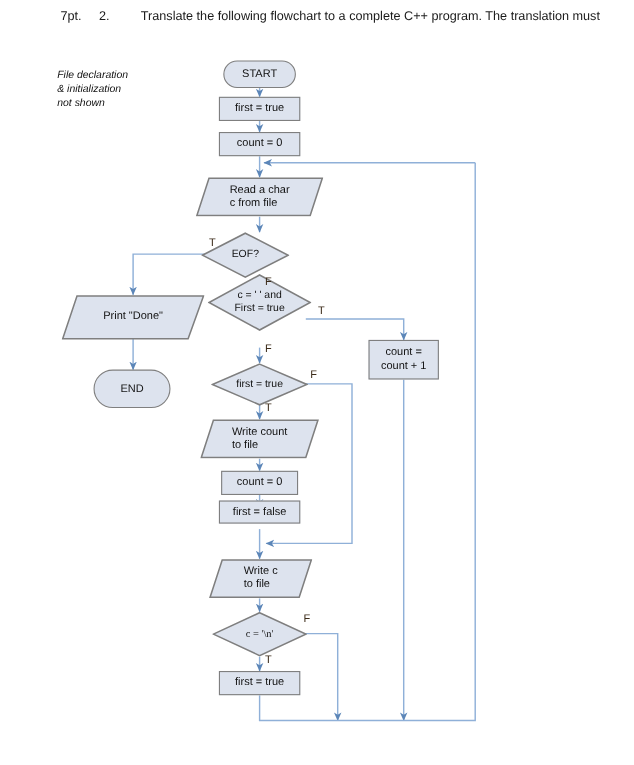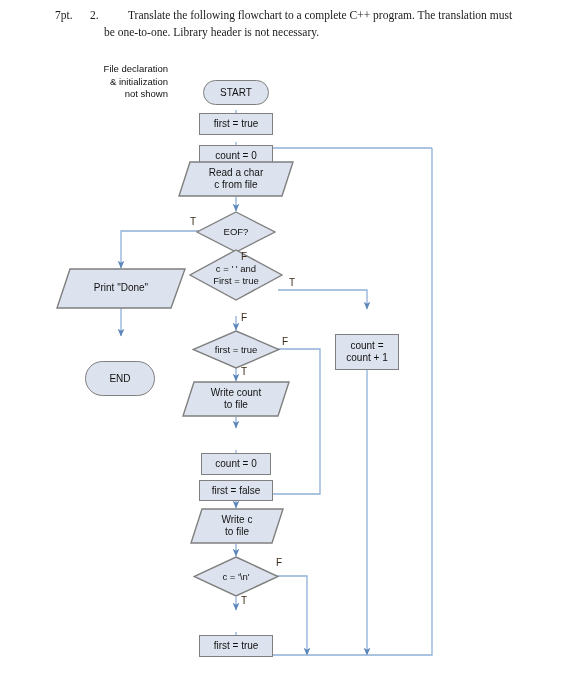--- a/index.html
+++ b/index.html
@@ -1,64 +1,63 @@
 <!DOCTYPE html>
 <html><head>
 <meta charset="utf-8">
 <style>
   html,body{margin:0;padding:0;background:#ffffff;}
   body{width:576px;height:695px;position:relative;overflow:hidden;
        font-family:"Liberation Sans",sans-serif;color:#000;}
 
   
-  #question{position:absolute;left:0;top:0;width:514px;height:46px;font-family:Liberation Serif, serif;}
+  #question{position:absolute;left:0;top:0;width:514px;height:46px;}
   #question .pts{position:absolute;left:55px;top:9px;font-size:11.5px;color:#1a1a1a;}
   #question .num{position:absolute;left:90px;top:9px;font-size:11.5px;color:#1a1a1a;}
   #question .l1{position:absolute;left:104px;top:9px;width:460px;font-size:11.5px;color:#1a1a1a;
                 white-space:nowrap;margin-left:24px;}
   #question .l2{position:absolute;left:104px;top:26px;width:460px;font-size:11.5px;color:#1a1a1a;
                 white-space:nowrap;}
 
   
-  #note{position:absolute;left:52px;top:63px;width:116px;text-align:right;
-        font-size:9.5px;line-height:12.5px;color:#111;}
+  #note{position:absolute;left:52px;top:63px;width:116px;text-align:left;
+        font-size:9.5px;line-height:12.5px;color:#111;font-style:italic;}
 
   
   #wires{position:absolute;left:0;top:0;width:576px;height:695px;}
 
   
   .node{position:absolute;box-sizing:border-box;display:flex;align-items:center;
         justify-content:center;text-align:center;font-size:10px;line-height:12px;
-        color:#111;margin-top:25px;}
+        color:#111;}
 
   .rect{background:#dde3ee;border:1.4px solid #7f7f7f;}
   .term{background:#dde3ee;border:1.4px solid #7f7f7f;border-radius:999px;}
 
   .para-wrap{position:absolute;}
   .para-wrap svg{position:absolute;left:0;top:0;}
   .para-wrap .ptxt{position:absolute;left:0;top:0;width:100%;height:100%;
-       display:flex;align-items:center;justify-content:center;text-align:center;
+       display:flex;align-items:center;justify-content:center;
        font-size:10px;line-height:12.5px;color:#111;}
 
   .dia-wrap{position:absolute;}
   .dia-wrap svg{position:absolute;left:0;top:0;}
   .dia-wrap .dtxt{position:absolute;left:0;top:0;width:100%;height:100%;
        display:flex;align-items:center;justify-content:center;text-align:center;
        font-size:9.5px;line-height:12px;color:#111;}
 
   .edgelabel{position:absolute;font-size:10px;color:#3b2a18;}
 </style>
 </head>
 <body>
 
 <div id="question">
   <span class="pts">7pt.</span>
   <span class="num">2.</span>
   <span class="l1">Translate the following flowchart to a complete C++ program. The translation must</span>
-  <span class="l2">be one-to-one. Library header is not necessary.</span>
 </div>
 
 <div id="note">
   <div>File declaration</div>
   <div>&amp; initialization</div>
   <div>not shown</div>
 </div>
 
 <svg id="wires" viewBox="0 0 576 695" width="576" height="695">
   <defs>
@@ -129,21 +128,21 @@
     <polygon points="12,1 115,1 104,35 1,35" fill="#dde3ee" stroke="#7f7f7f" stroke-width="1.4"></polygon>
   </svg>
   <div class="ptxt">
     <div>
       <div>Read a char</div>
       <div>c from file</div>
     </div>
   </div>
 </div>
 
-<div class="dia-wrap" style="left:196px;top:211px;width:80px;height:42px;">
+<div class="dia-wrap" style="left:183px;top:211px;width:80px;height:42px;">
   <svg width="80" height="42">
     <polygon points="40,1 79,21 40,41 1,21" fill="#dde3ee" stroke="#7f7f7f" stroke-width="1.4"></polygon>
   </svg>
   <div class="dtxt">
     <span>EOF?</span>
   </div>
 </div>
 
 <div class="para-wrap" style="left:56px;top:268px;width:130px;height:41px;">
   <svg width="130" height="41">
@@ -211,21 +210,21 @@
     <polygon points="12,1 93,1 82,35 1,35" fill="#dde3ee" stroke="#7f7f7f" stroke-width="1.4"></polygon>
   </svg>
   <div class="ptxt">
     <div>
       <div>Write c</div>
       <div>to file</div>
     </div>
   </div>
 </div>
 
-<div class="dia-wrap" style="left:193px;top:556px;width:86px;height:41px;">
+<div class="dia-wrap" style="left:193px;top:556px;width:86px;height:41px;font-family:Liberation Serif, serif;">
   <svg width="86" height="41">
     <polygon points="43,1 85,20.5 43,40 1,20.5" fill="#dde3ee" stroke="#7f7f7f" stroke-width="1.4"></polygon>
   </svg>
   <div class="dtxt">
     <span>c = '\n'</span>
   </div>
 </div>
 
 <div class="node rect" style="left:199px;top:610px;width:74px;height:22px;">
   <span>first = true</span>

